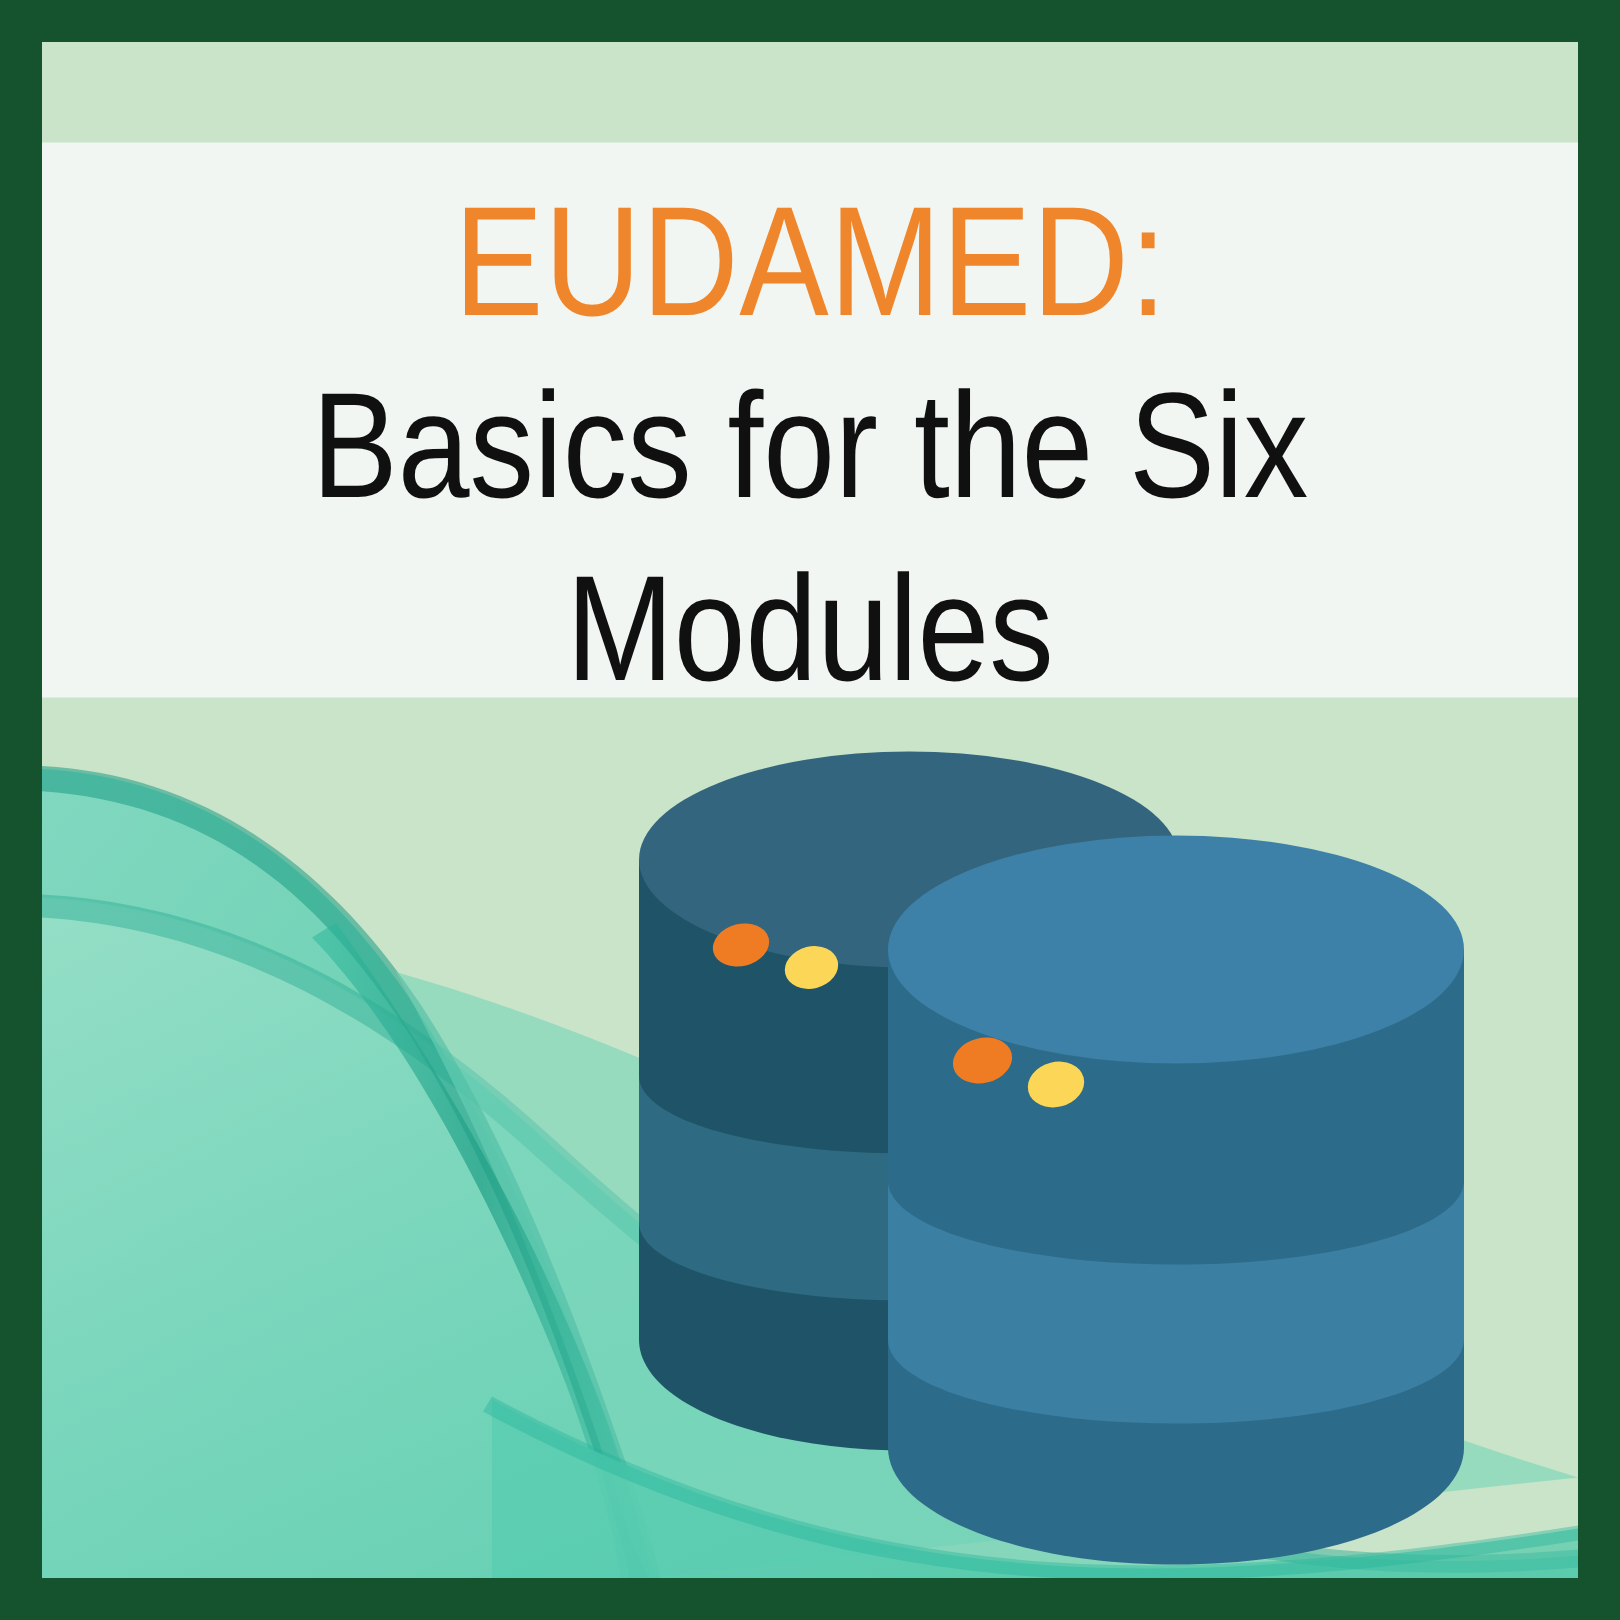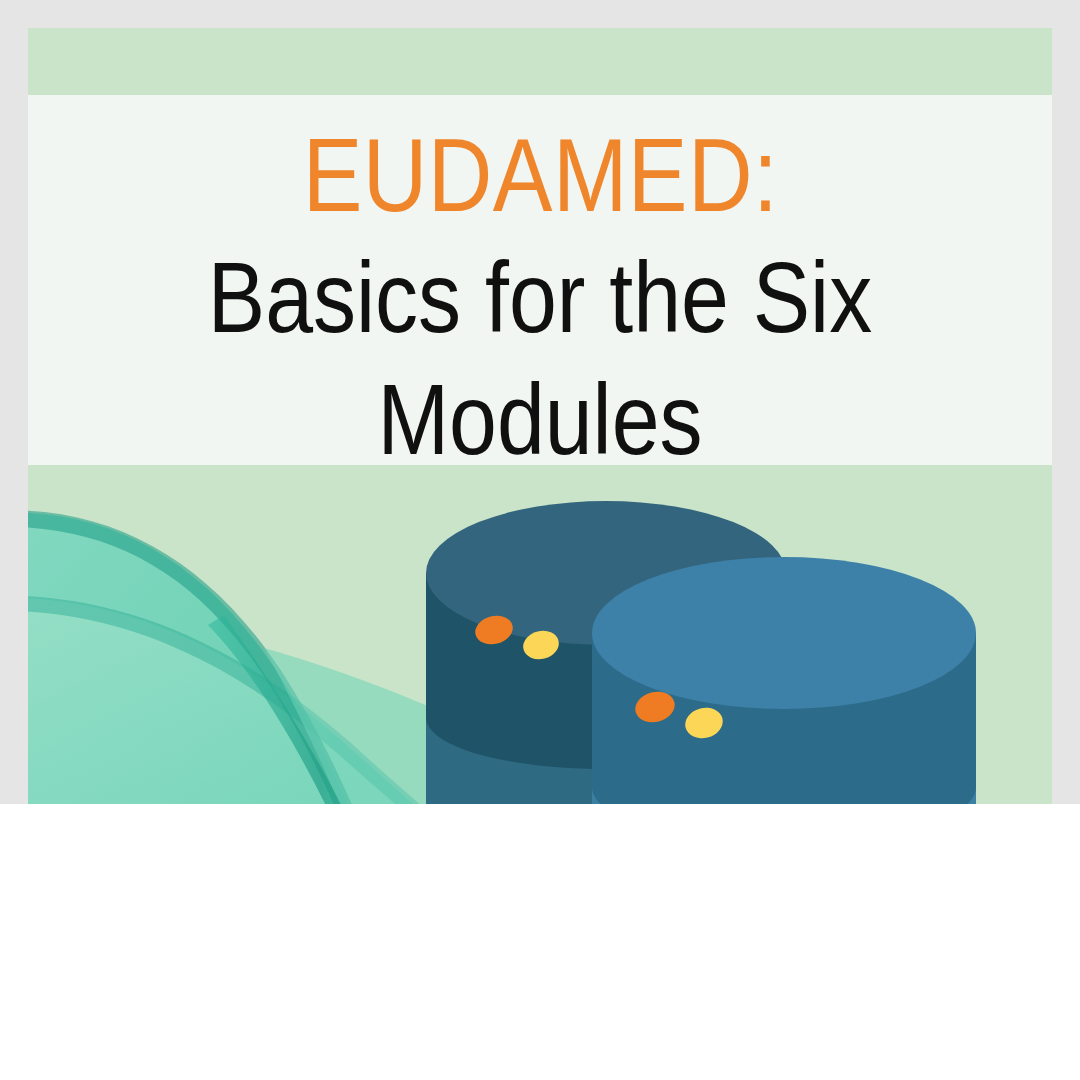--- a/index.html
+++ b/index.html
@@ -9,23 +9,23 @@
     background: #ffffff;
   }
   body {
     font-family: "Liberation Sans", sans-serif;
   }
 
   
   .canvas {
     position: relative;
     width: 1080px;
-    height: 804px;
+    height: 1080px;
     overflow: hidden;
-    background: #e5e5e5;         
+    background: #14532d;         
     box-sizing: border-box;
   }
 
   
   .card {
     position: absolute;
     left: 28px;
     top: 28px;
     width: 1024px;
     height: 1024px;

